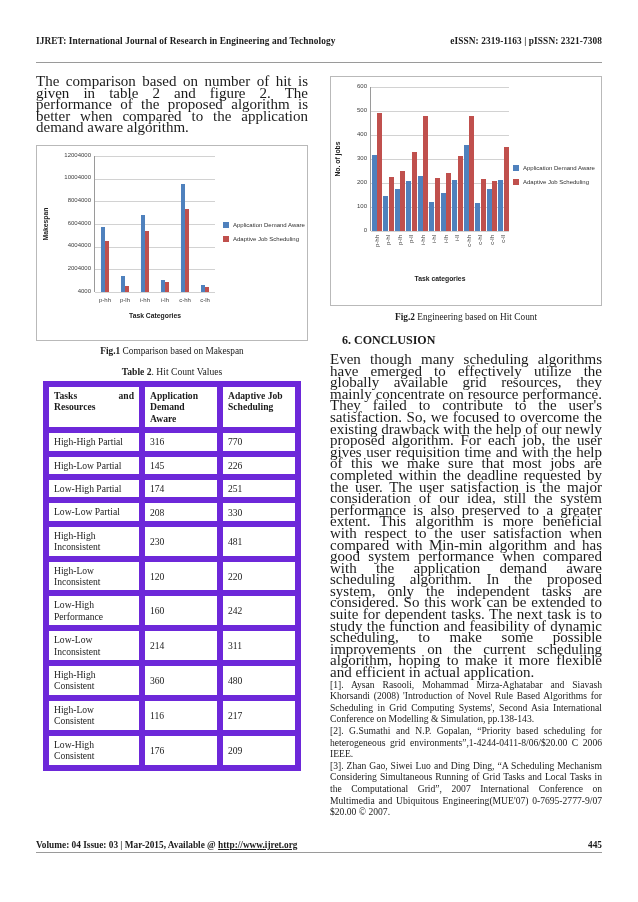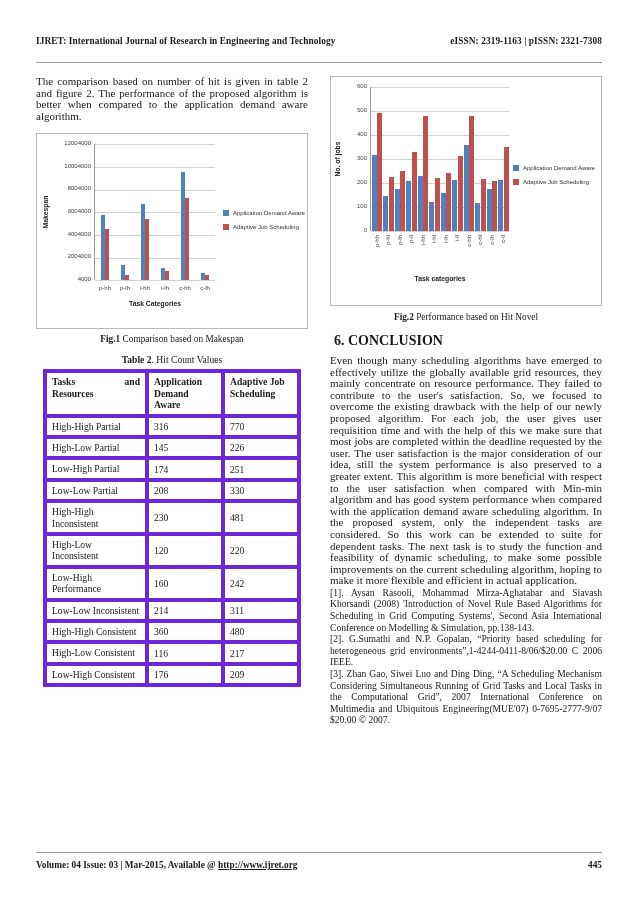--- a/index.html
+++ b/index.html
@@ -11,24 +11,24 @@
   .hdr{position:absolute;left:36px;top:36px;width:566px;
        display:flex;justify-content:space-between;align-items:baseline;
        font-weight:bold;font-size:9.3px;letter-spacing:.1px;}
   .hdr-rule{position:absolute;left:36px;top:62px;width:566px;
             border-top:1.3px solid #9a9a9a;}
 
   
   .colL{position:absolute;left:36px;top:76px;width:272px;}
   .colR{position:absolute;left:330px;top:76px;width:272px;}
 
-  p.body{margin:0 0 0 0;font-size:11px;line-height:11.6px;
+  p.body{margin:0 0 0 0;font-size:15px;line-height:11.6px;
          text-align:justify;text-justify:inter-word;}
 
-  h2.sec{font-size:14px;font-weight:bold;margin:11px 0 6px 4px;
+  h2.sec{font-size:12px;font-weight:bold;margin:11px 0 6px 12px;
          font-family:"Liberation Serif",serif;}
 
   .cap{font-size:9.3px;text-align:center;margin-top:5px;}
   .cap b{font-weight:bold;}
 
   
   .chartbox{border:1px solid #b9b9b9;background:#fff;position:relative;}
   .chart-inner{position:relative;width:100%;height:100%;}
 
   .axis-title-y{position:absolute;font-weight:bold;
@@ -46,31 +46,31 @@
   .plot{position:absolute;}
   .legend{position:absolute;font-family:"Liberation Sans",sans-serif;color:#303030;}
   .legend-row{display:flex;align-items:flex-start;margin-bottom:3px;}
   .legend-sw{width:6px;height:6px;margin-right:4px;flex:0 0 auto;margin-top:2px;}
   .legend-txt{line-height:11px;}
 
   
   .tbl-cap{font-size:9.6px;text-align:center;margin:10px 0 4px 0;}
   table.hit{border-collapse:collapse;width:258px;margin:0 auto;
             font-size:9.6px;}
-  table.hit td,table.hit th{border:4px solid #6d28d9;padding:3px 5px;
+  table.hit td,table.hit th{border:6px solid #6d28d9;padding:3px 5px;
             vertical-align:middle;text-align:left;font-weight:normal;}
   table.hit thead th{font-weight:bold;vertical-align:top;line-height:11.4px;}
   .th-tasks{display:flex;justify-content:space-between;}
   .c-num{width:62px;}
   .rowname{line-height:11.4px;}
 
   
   .ftr-rule{position:absolute;left:36px;top:852px;width:566px;
             border-top:1.3px solid #9a9a9a;}
-  .ftr{position:absolute;left:36px;top:860px;width:566px;
+  .ftr{position:absolute;left:36px;top:840px;width:566px;
        display:flex;justify-content:space-between;align-items:baseline;
        font-weight:bold;font-size:9.3px;}
   .ftr a{color:#1b1b1b;text-decoration:underline;}
   .ref-list p{margin:0;font-size:9.6px;line-height:11.6px;text-align:justify;}
 </style>
 </head>
 <body>
 
 <div class="page">
 
@@ -282,21 +282,21 @@
               <span class="legend-txt">Application Demand Aware</span>
             </div>
             <div class="legend-row">
               <span class="legend-sw" style="background: rgb(192, 80, 77);"></span>
               <span class="legend-txt">Adaptive Job Scheduling</span>
             </div>
           </div>
         </div>
     </div>
     <div class="cap" style="margin-top:6px;">
-      <b>Fig.2</b><span> Performance based on Hit Novel</span>
+      <b>Fig.2</b><span> Engineering based on Hit Count</span>
     </div>
 
     <h2 class="sec">6. CONCLUSION</h2>
     <p class="body">Even though many scheduling algorithms have emerged to effectively utilize the globally available grid resources, they mainly concentrate on resource performance. They failed to contribute to the user's satisfaction. So, we focused to overcome the existing drawback with the help of our newly proposed algorithm. For each job, the user gives user requisition time and with the help of this we make sure that most jobs are completed within the deadline requested by the user. The user satisfaction is the major consideration of our idea, still the system performance is also preserved to a greater extent. This algorithm is more beneficial with respect to the user satisfaction when compared with Min-min algorithm and has good system performance when compared with the application demand aware scheduling algorithm. In the proposed system, only the independent tasks are considered. So this work can be extended to suite for dependent tasks. The next task is to study the function and feasibility of dynamic scheduling, to make some possible improvements on the current scheduling algorithm, hoping to make it more flexible and efficient in actual application.</p>
 
     <div class="ref-list" id="ref-list">
         <p>[1]. Aysan Rasooli, Mohammad Mirza-Aghatabar and Siavash Khorsandi (2008) 'Introduction of Novel Rule Based Algorithms for Scheduling in Grid Computing Systems', Second Asia International Conference on Modelling &amp; Simulation, pp.138-143.</p>
         <p>[2]. G.Sumathi and    N.P. Gopalan, “Priority based scheduling for heterogeneous grid environments”,1-4244-0411-8/06/$20.00 C 2006 IEEE.</p>
         <p>[3]. Zhan Gao, Siwei Luo and Ding Ding, “A Scheduling Mechanism Considering Simultaneous Running of Grid Tasks and Local Tasks in the Computational Grid”, 2007 International Conference on Multimedia and Ubiquitous Engineering(MUE'07) 0-7695-2777-9/07 $20.00 © 2007.</p>
       </div>

